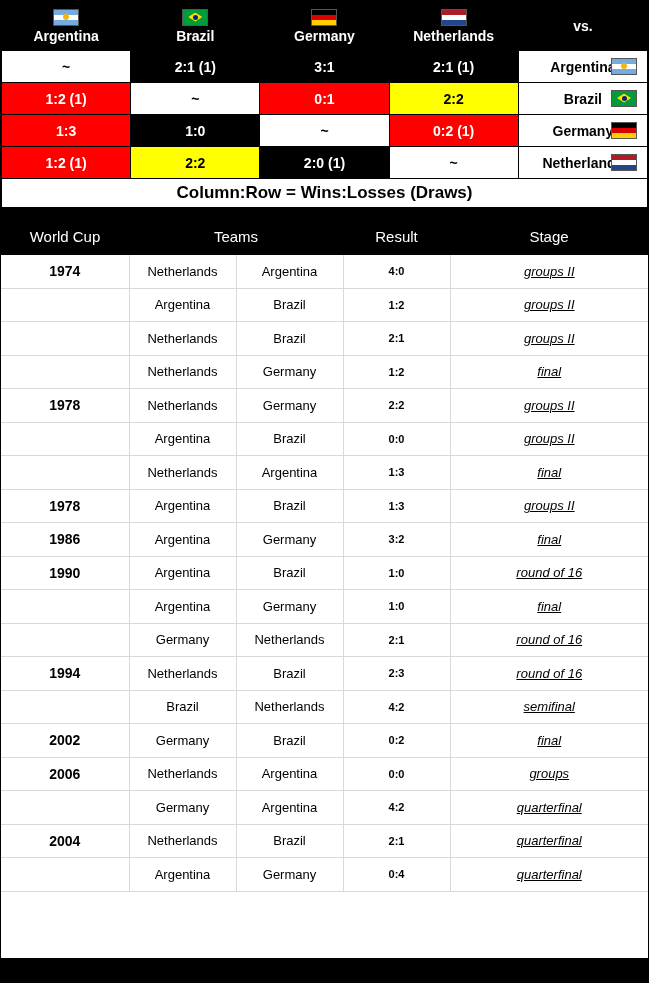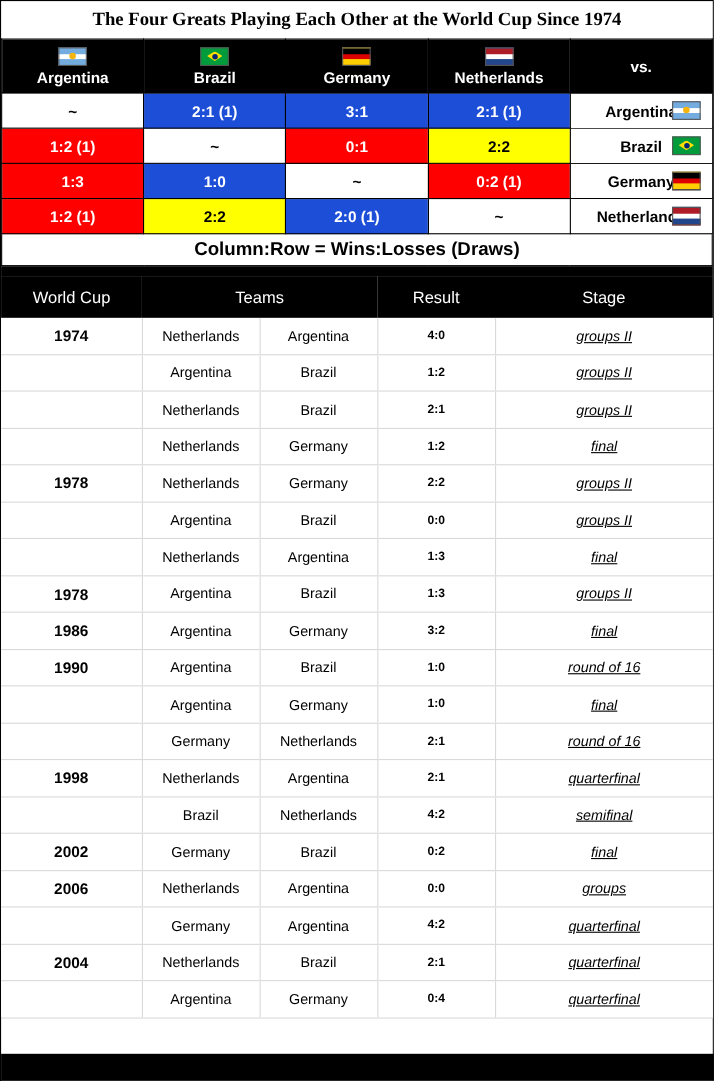--- a/index.html
+++ b/index.html
@@ -107,21 +107,21 @@
     background: #002776;
   }
   .flag-de {
     background: linear-gradient(to bottom,
       #000000 0 33.3%, #dd0000 33.3% 66.6%, #ffce00 66.6% 100%);
   }
   .flag-nl {
     background: linear-gradient(to bottom,
       #ae1c28 0 33.3%, #ffffff 33.3% 66.6%, #21468b 66.6% 100%);
   }
-  .cell-win  { background: #1d4ed8; color: #ffffff; }
+  .cell-win  { background: #000000; color: #ffffff; }
   .cell-loss { background: #ff0000; color: #ffffff; }
   .cell-draw { background: #ffff00; color: #000000; }
   .cell-self { background: #ffffff; color: #000000; }
   .rowlabel {
     background: #ffffff;
     text-align: left;
     padding-left: 10px;
     font-size: 15px;
     position: relative;
   }
@@ -190,21 +190,20 @@
     width: 649px;
     height: 24px;
     background: #000000;
   }
 </style>
 </head>
 <body>
 
 <div class="page">
 
-  <div class="title">The Four Greats Playing Each Other at the World Cup Since 1974</div>
 
   <table class="matrix">
     <thead>
       <tr>
         <th>
           <div class="hdr-inner">
             <span class="flag flag-ar"></span>
             <span>Argentina</span>
           </div>
         </th>
@@ -373,63 +372,63 @@
         <td class="stage">final</td>
       </tr>
       <tr>
         <td class="year"></td>
         <td>Germany</td>
         <td>Netherlands</td>
         <td class="result">2:1</td>
         <td class="stage">round of 16</td>
       </tr>
       <tr>
-        <td class="year">1998</td>
-        <td>Netherlands</td>
-        <td>Argentina</td>
+        <td class="year">1994</td>
+        <td>Netherlands</td>
+        <td>Brazil</td>
+        <td class="result">2:3</td>
+        <td class="stage">round of 16</td>
+      </tr>
+      <tr>
+        <td class="year"></td>
+        <td>Brazil</td>
+        <td>Netherlands</td>
+        <td class="result">4:2</td>
+        <td class="stage">semifinal</td>
+      </tr>
+      <tr>
+        <td class="year">2002</td>
+        <td>Germany</td>
+        <td>Brazil</td>
+        <td class="result">0:2</td>
+        <td class="stage">final</td>
+      </tr>
+      <tr>
+        <td class="year">2006</td>
+        <td>Netherlands</td>
+        <td>Argentina</td>
+        <td class="result">0:0</td>
+        <td class="stage">groups</td>
+      </tr>
+      <tr>
+        <td class="year"></td>
+        <td>Germany</td>
+        <td>Argentina</td>
+        <td class="result">4:2</td>
+        <td class="stage">quarterfinal</td>
+      </tr>
+      <tr>
+        <td class="year">2004</td>
+        <td>Netherlands</td>
+        <td>Brazil</td>
         <td class="result">2:1</td>
         <td class="stage">quarterfinal</td>
       </tr>
       <tr>
         <td class="year"></td>
-        <td>Brazil</td>
-        <td>Netherlands</td>
-        <td class="result">4:2</td>
-        <td class="stage">semifinal</td>
-      </tr>
-      <tr>
-        <td class="year">2002</td>
-        <td>Germany</td>
-        <td>Brazil</td>
-        <td class="result">0:2</td>
-        <td class="stage">final</td>
-      </tr>
-      <tr>
-        <td class="year">2006</td>
-        <td>Netherlands</td>
-        <td>Argentina</td>
-        <td class="result">0:0</td>
-        <td class="stage">groups</td>
-      </tr>
-      <tr>
-        <td class="year"></td>
-        <td>Germany</td>
-        <td>Argentina</td>
-        <td class="result">4:2</td>
-        <td class="stage">quarterfinal</td>
-      </tr>
-      <tr>
-        <td class="year">2004</td>
-        <td>Netherlands</td>
-        <td>Brazil</td>
-        <td class="result">2:1</td>
-        <td class="stage">quarterfinal</td>
-      </tr>
-      <tr>
-        <td class="year"></td>
         <td>Argentina</td>
         <td>Germany</td>
         <td class="result">0:4</td>
         <td class="stage">quarterfinal</td>
       </tr>
     </tbody>
   </table>
 
   <div class="footer-black"></div>
 </div>

